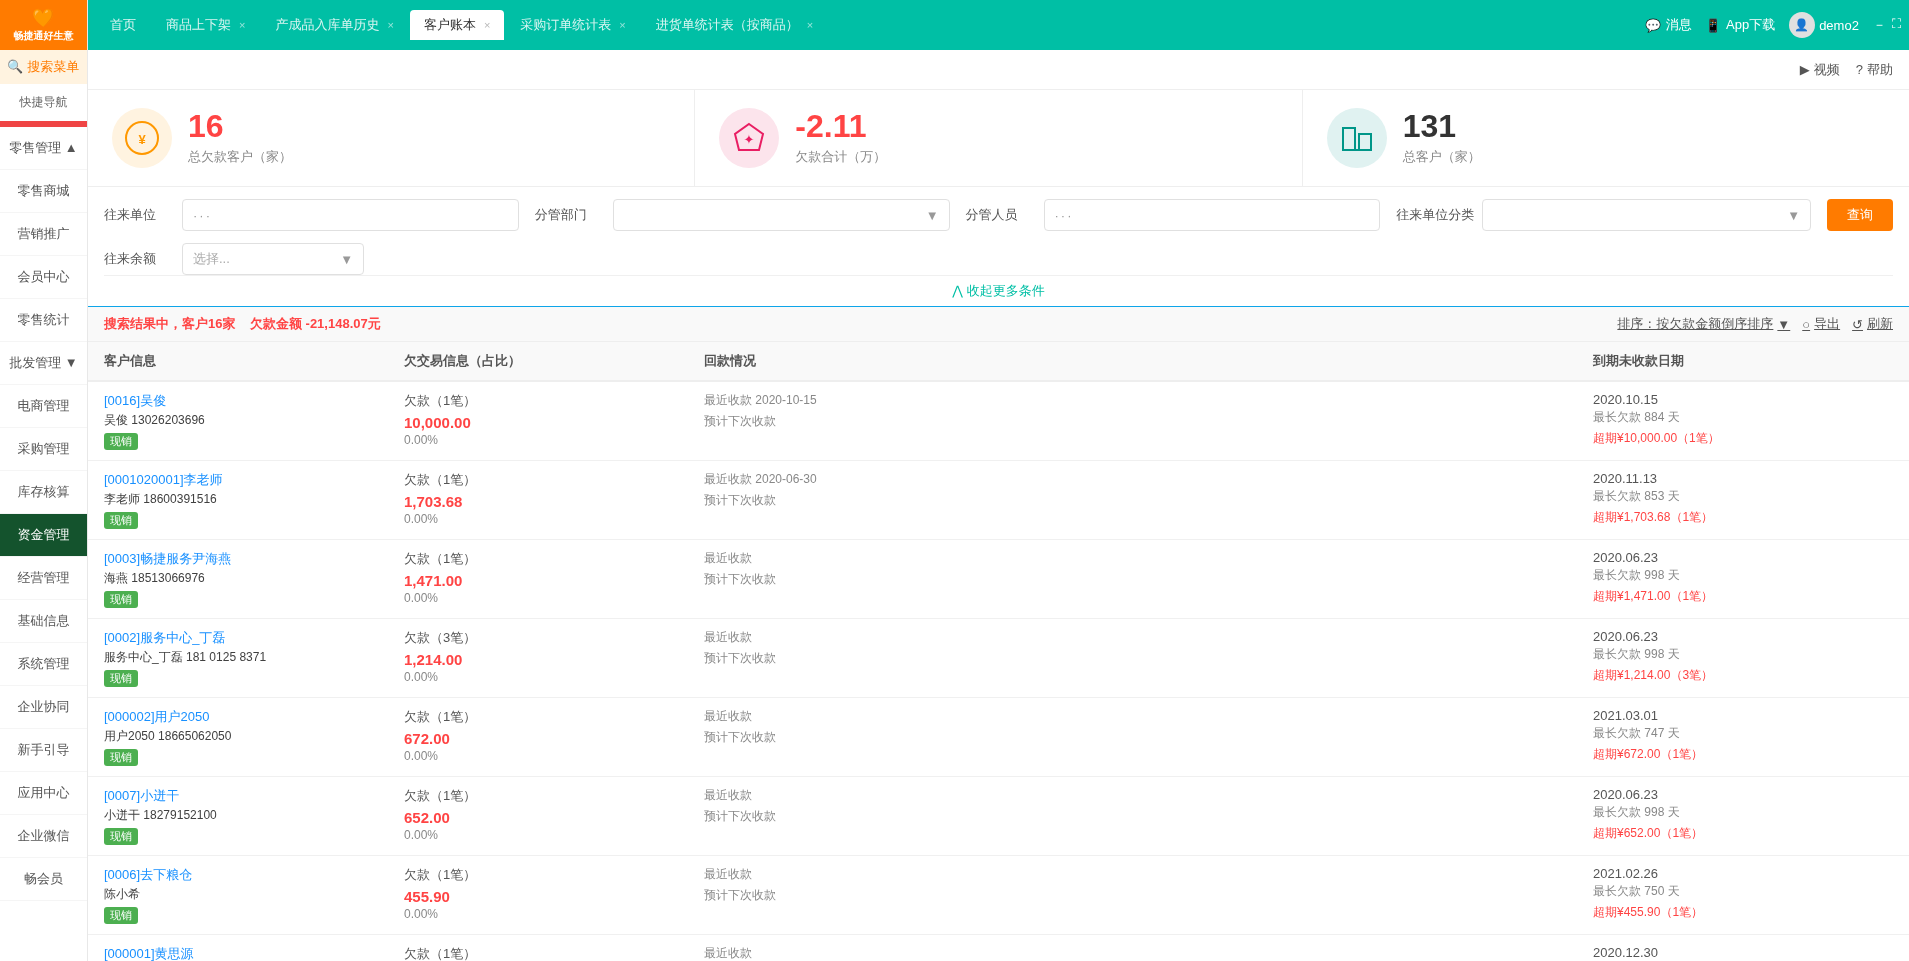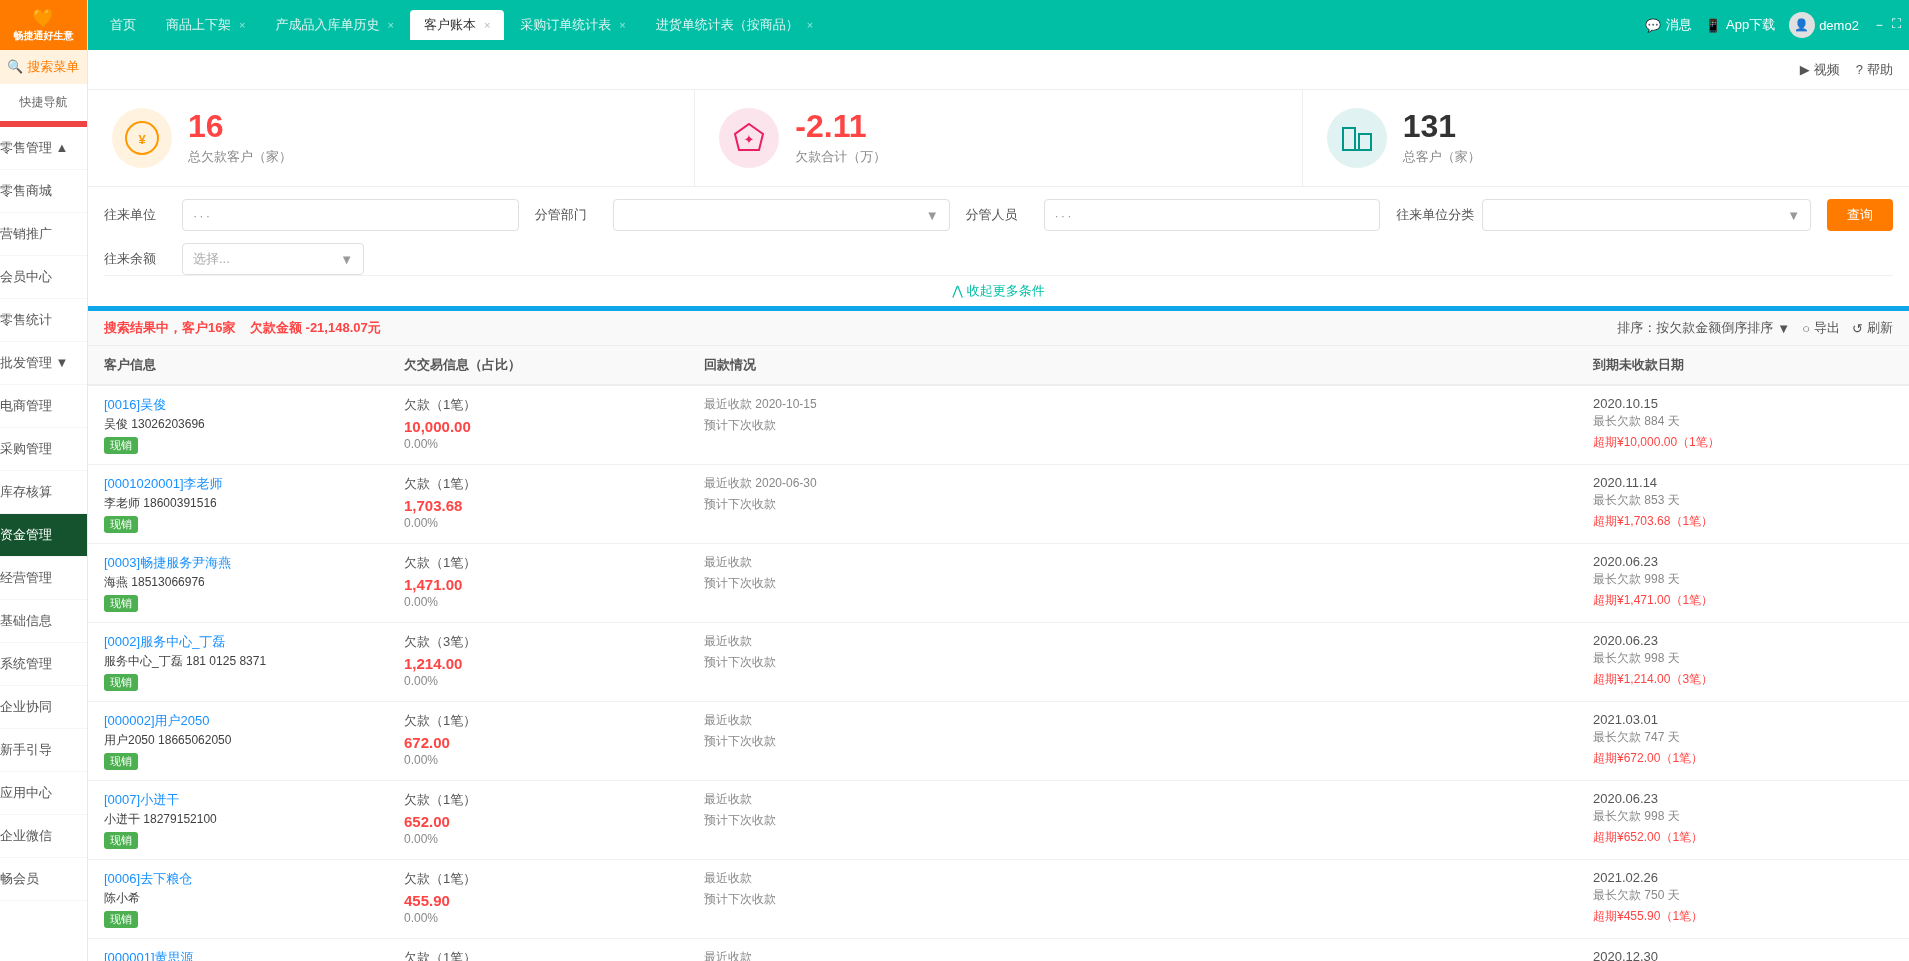--- a/index.html
+++ b/index.html
@@ -3,21 +3,21 @@
   <meta charset="utf-8">
   <style>
     * { box-sizing: border-box; margin: 0; padding: 0; font-family: 'Microsoft YaHei', Arial, sans-serif; font-size: 13px; }
     body { background: #f5f5f5; display: flex; height: 961px; overflow: hidden; }
 
     
     .sidebar { width: 88px; background: #fff; border-right: 1px solid #e8e8e8; display: flex; flex-direction: column; flex-shrink: 0; }
     .sidebar-logo { background: #ff7b00; height: 50px; display: flex; align-items: center; justify-content: center; color: #fff; font-size: 12px; font-weight: bold; flex-direction: column; }
     .sidebar-search { background: #fff3e0; padding: 8px 4px; text-align: center; color: #ff7b00; font-size: 12px; cursor: pointer; }
     .sidebar-quick { padding: 10px 0; text-align: center; color: #666; font-size: 12px; border-bottom: 6px solid #ef4444; cursor: pointer; }
-    .sidebar-item { padding: 12px 0; text-align: left; color: #555; font-size: 12px; cursor: pointer; border-bottom: 1px solid #f5f5f5; }
+    .sidebar-item { padding: 12px 0; text-align: center; color: #555; font-size: 12px; cursor: pointer; border-bottom: 1px solid #f5f5f5; }
     .sidebar-item.active { background: #14532d; color: #fff; }
 
     
     .main { flex: 1; display: flex; flex-direction: column; overflow: hidden; }
 
     
     .topnav { background: #00bfa5; height: 50px; display: flex; align-items: center; padding: 0 8px; gap: 2px; position: relative; }
     .topnav-tab { padding: 6px 14px; color: rgba(255,255,255,0.85); font-size: 13px; cursor: pointer; white-space: nowrap; display: flex; align-items: center; gap: 4px; border-radius: 4px 4px 0 0; }
     .topnav-tab.active { background: #fff; color: #333; }
     .topnav-tab .close-x { font-size: 11px; margin-left: 4px; opacity: 0.7; }
@@ -35,36 +35,36 @@
     .stat-icon.pink { background: #fce4ec; color: #e91e63; }
     .stat-icon.teal { background: #e0f2f1; color: #009688; }
     .stat-info {}
     .stat-value { font-size: 32px; font-weight: bold; color: #ff4444; line-height: 1; }
     .stat-value.red { color: #ff4444; }
     .stat-value.black { color: #333; }
     .stat-value.neg { color: #ff4444; }
     .stat-label { color: #888; font-size: 13px; margin-top: 6px; }
 
     
-    .filter-area { background: #fff; padding: 12px 16px 0; border-bottom: 5px solid #0ea5e9; }
+    .filter-area { background: #fff; padding: 12px 16px 0; border-bottom: 1px solid #0ea5e9; }
     .filter-row { display: flex; align-items: center; gap: 16px; margin-bottom: 12px; flex-wrap: wrap; }
     .filter-item { display: flex; align-items: center; gap: 8px; flex: 1; min-width: 180px; }
     .filter-label { color: #555; white-space: nowrap; font-size: 13px; min-width: 70px; }
     .filter-input { flex: 1; border: 1px solid #e0e0e0; border-radius: 4px; padding: 6px 10px; font-size: 13px; color: #333; background: #fff; cursor: pointer; display: flex; align-items: center; justify-content: space-between; min-height: 32px; }
     .filter-input .dots { color: #999; letter-spacing: 2px; }
     .filter-input .arrow-down { color: #999; }
     .btn-search { background: #ff7b00; color: #fff; border: none; border-radius: 4px; padding: 7px 20px; font-size: 13px; cursor: pointer; white-space: nowrap; }
     .filter-row2 { display: flex; align-items: center; gap: 16px; margin-bottom: 0; }
     .collapse-row { text-align: center; padding: 6px 0; color: #00bfa5; font-size: 13px; cursor: pointer; border-top: 1px solid #f0f0f0; }
 
     
     .results-bar { background: #f9f9f9; padding: 8px 16px; display: flex; align-items: center; justify-content: space-between; border-bottom: 1px solid #eee; }
     .results-info { color: #555; font-size: 13px; }
     .results-info span { color: #ff4444; font-weight: bold; }
-    .results-right { display: flex; align-items: flex-start; gap: 12px; color: #555; font-size: 13px; }
+    .results-right { display: flex; align-items: flex-start; gap: 12px; color: #555; font-size: 13px; text-decoration: underline; }
     .sort-select { display: flex; align-items: center; gap: 4px; cursor: pointer; }
     .btn-small { display: flex; align-items: center; gap: 4px; color: #555; cursor: pointer; font-size: 13px; }
 
     
     .table-area { flex: 1; overflow-y: auto; background: #fff; }
     .table-header { display: grid; grid-template-columns: 300px 300px 1fr 300px; background: #f9f9f9; border-bottom: 2px solid #eee; padding: 10px 16px; color: #555; font-weight: bold; font-size: 13px; }
     .table-row { display: grid; grid-template-columns: 300px 300px 1fr 300px; border-bottom: 1px solid #f0f0f0; padding: 10px 16px; align-items: start; }
     .customer-info {}
     .customer-name { color: #1890ff; cursor: pointer; font-size: 13px; }
     .customer-sub { color: #404040; font-size: 12px; margin-top: 2px; }
@@ -360,21 +360,21 @@
     <div class="debt-info">
       <div class="debt-count">欠款（1笔）</div>
       <div class="debt-amount">1,703.68</div>
       <div class="debt-pct">0.00%</div>
     </div>
     <div class="recovery-info">
       <div class="recovery-date">最近收款  2020-06-30</div>
       <div class="recovery-next">预计下次收款</div>
     </div>
     <div class="due-info">
-      <div class="due-date">2020.11.14</div>
+      <div class="due-date">2020.11.13</div>
       <div class="max-days">最长欠款 853 天</div>
       <div class="due-overdue">超期¥1,703.68（1笔）</div>
     </div>
   </div>
         <div class="table-row">
     <div class="customer-info">
       <div class="customer-name">[0003]畅捷服务尹海燕</div>
       <div class="customer-sub">海燕  18513066976</div>
       <span class="tag">现销</span>
     </div>

